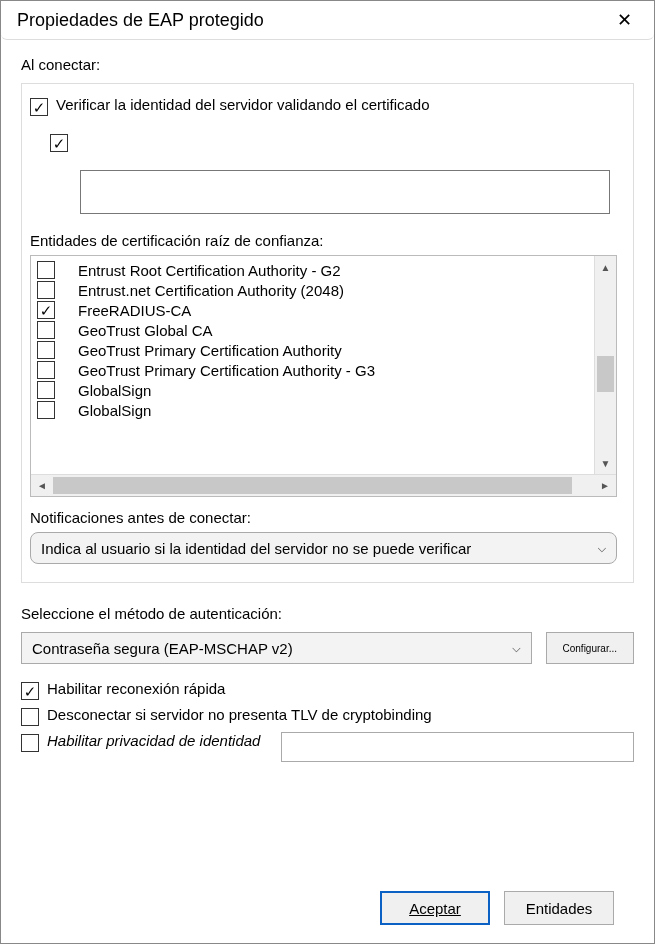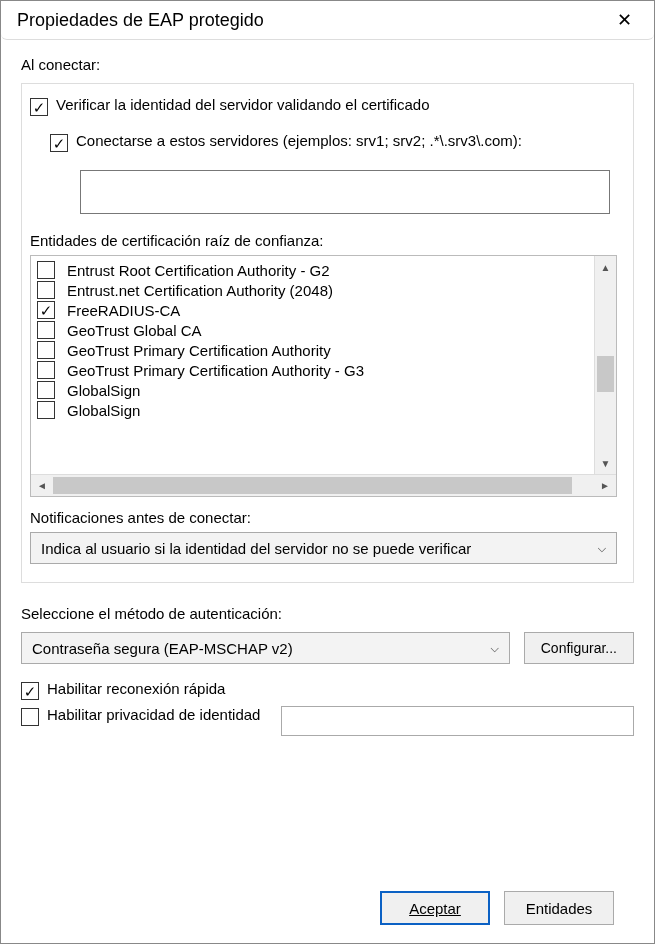--- a/index.html
+++ b/index.html
@@ -108,21 +108,21 @@
       overflow: hidden;
     }
     .listbox-items {
       flex: 1;
       overflow: hidden;
       padding: 4px 2px;
     }
     .list-item {
       display: flex;
       align-items: center;
-      gap: 12px;
+      gap: 23px;
       padding: 1px 4px;
       cursor: pointer;
     }
     .list-item .cb {
       width: 18px;
       height: 18px;
       margin-top: 0;
     }
     .vscroll {
       width: 22px;
@@ -185,56 +185,58 @@
       height: 32px;
       display: flex;
       align-items: center;
       justify-content: space-between;
       padding: 0 10px;
       cursor: pointer;
       font-size: 15px;
     }
     .dropdown.full {
       width: 100%;
+      border-radius: 8px;
     }
     .dropdown .chev {
       font-size: 11px;
       color: #555;
     }
     .auth-row {
       display: flex;
       gap: 14px;
       align-items: stretch;
       margin-bottom: 16px;
     }
     .auth-row .dropdown {
       flex: 1;
     }
     .config-btn {
       border: 1px solid #aaa;
       background: #f0f0f0;
       padding: 0 16px;
       cursor: pointer;
-      font-size: 14px;
+      font-size: 10px;
       display: flex;
       align-items: center;
     }
     .opt-rows .checkbox-row {
       margin-bottom: 6px;
     }
     .identity-row {
       display: flex;
       align-items: flex-start;
       gap: 10px;
     }
     .identity-label {
       display: flex;
       gap: 8px;
       align-items: flex-start;
       width: 250px;
+      font-style: italic;
     }
     .identity-input {
       flex: 1;
       height: 30px;
       border: 1px solid #aaa;
       padding: 4px 6px;
     }
     .footer {
       display: flex;
       justify-content: flex-end;
@@ -272,21 +274,20 @@
 
     <div class="fieldset">
       <div class="checkbox-row top-legend">
         <span class="cb checked"></span>
         <span>Verificar la identidad del servidor validando el certificado</span>
       </div>
 
       <div class="nested">
         <div class="checkbox-row">
           <span class="cb checked"></span>
-          <span>Conectarse a estos servidores (ejemplos: srv1; srv2; .*\.srv3\.com):</span>
         </div>
         <input type="text" class="text-input" value="" style="">
       </div>
 
       <div class="sub-label">Entidades de certificación raíz de confianza:</div>
 
       <div class="listbox">
         <div class="listbox-body">
           <div class="listbox-items" id="ca-items">
               <div class="list-item">
@@ -355,20 +356,24 @@
       <div class="config-btn">
         <span>Configurar...</span>
       </div>
     </div>
 
     <div class="opt-rows">
       <div class="checkbox-row">
         <span class="cb checked"></span>
         <span>Habilitar reconexión rápida</span>
       </div>
+      <div class="checkbox-row">
+        <span class="cb"></span>
+        <span>Desconectar si servidor no presenta TLV de cryptobinding</span>
+      </div>
       <div class="identity-row">
         <div class="identity-label">
           <span class="cb"></span>
           <span>Habilitar privacidad de identidad</span>
         </div>
         <input type="text" class="identity-input" value="" style="">
       </div>
     </div>
 
     <div class="footer">

